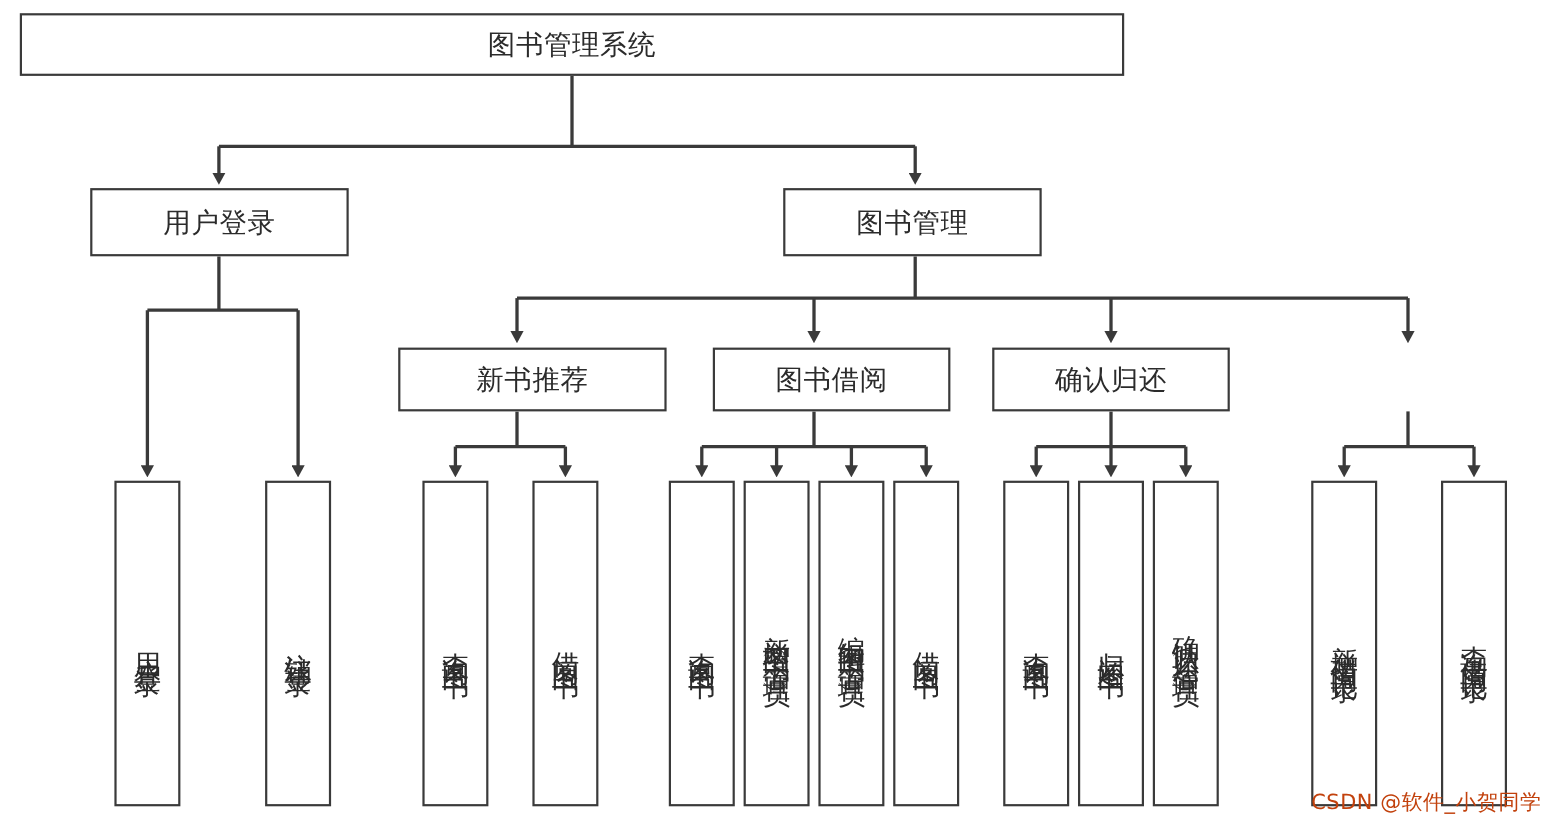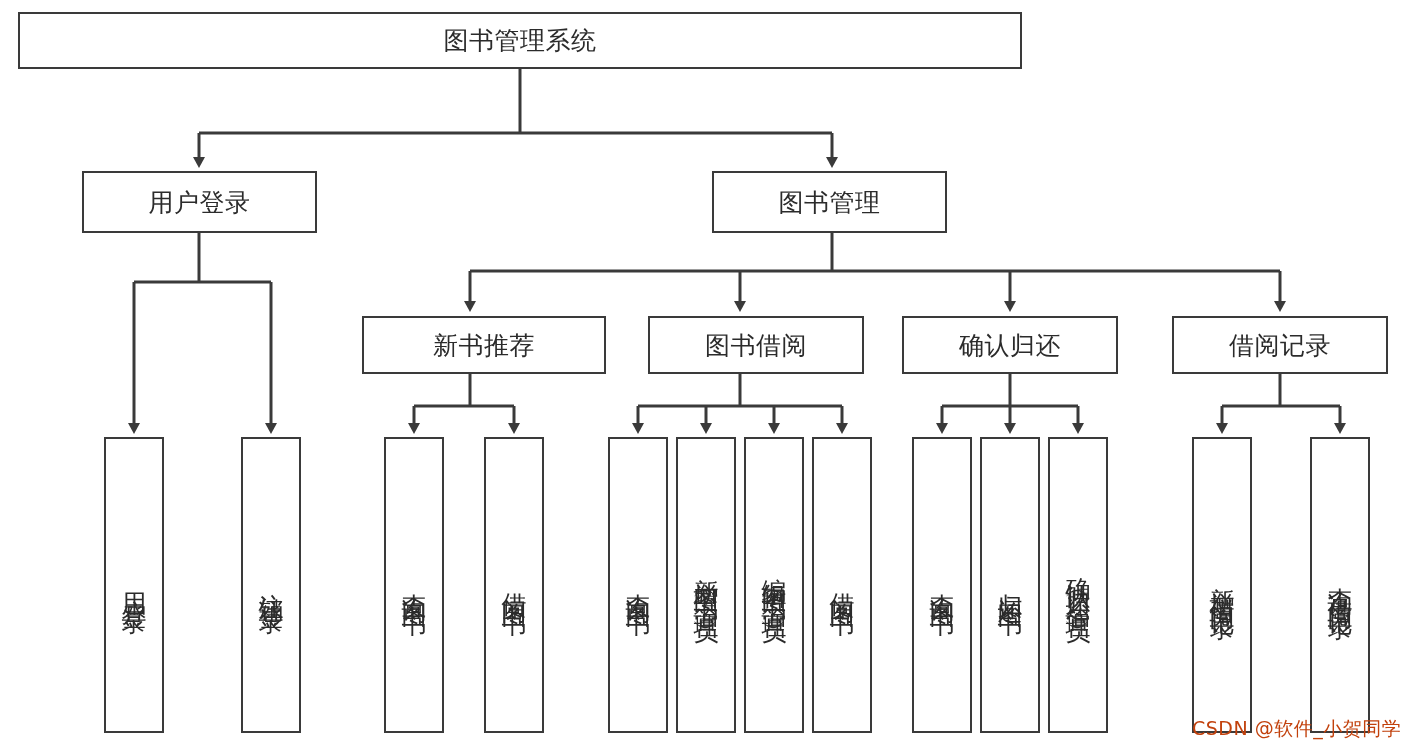--- a/index.html
+++ b/index.html
@@ -143,23 +143,20 @@
   </div>
 
   <div class="node horiz lvl3" style="left:632px; top:316px; width:216px; height:58px;margin-left:16px;">
     <span class="lbl">图书借阅</span>
   </div>
 
   <div class="node horiz lvl3" style="left:902px; top:316px; width:216px; height:58px;">
     <span class="lbl">确认归还</span>
   </div>
 
-  <div class="node horiz lvl3" style="left:1172px; top:316px; width:216px; height:58px;">
-    <span class="lbl">借阅记录</span>
-  </div>
 
   <div class="node leaf" style="left:104px; top:437px; width:60px; height:296px;">
     <span class="lbl">用户登录</span>
   </div>
   <div class="node leaf" style="left:241px; top:437px; width:60px; height:296px;">
     <span class="lbl">注销登录</span>
   </div>
 
   <div class="node leaf" style="left:384px; top:437px; width:60px; height:296px;">
     <span class="lbl">查询图书</span>

